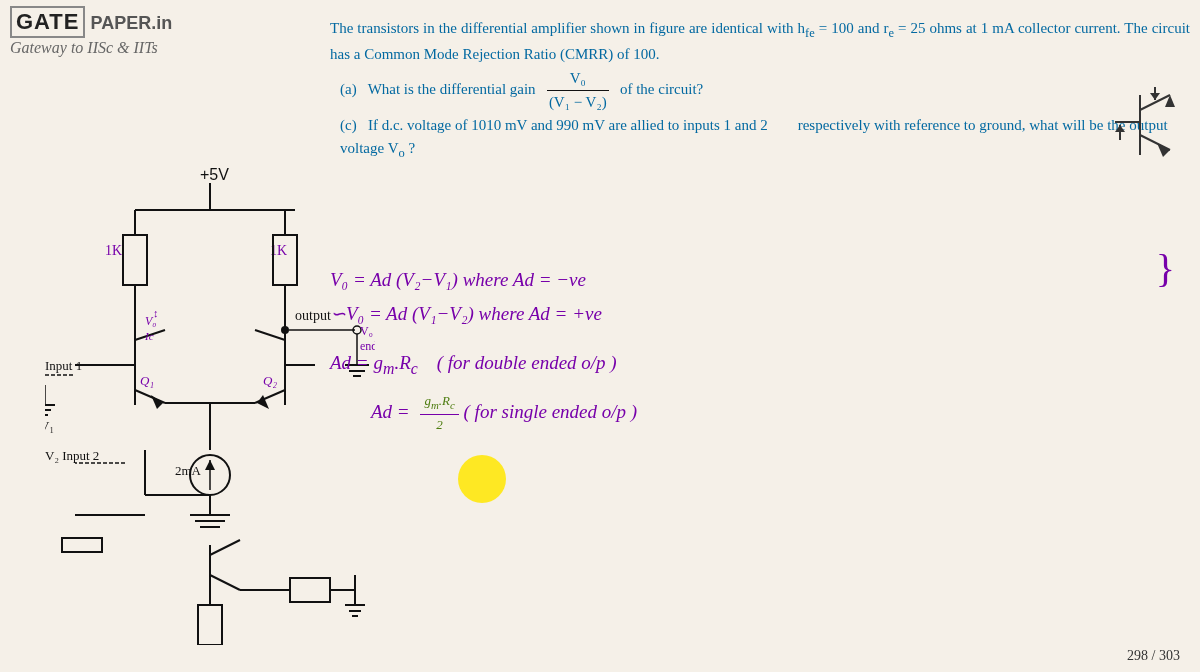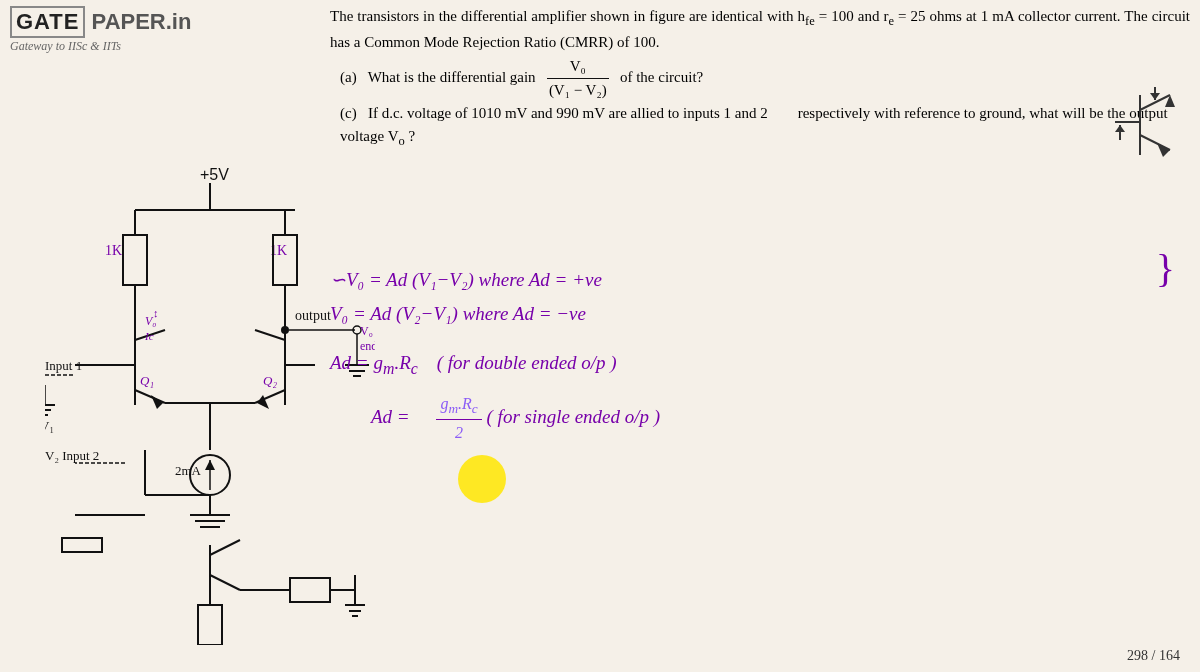--- a/index.html
+++ b/index.html
@@ -26,28 +26,28 @@
       font-weight: bold;
       color: #222;
       letter-spacing: 1px;
       border: 2px solid #888;
       display: inline-block;
       padding: 1px 4px;
       font-family: Arial, sans-serif;
     }
 
     .logo-paper {
-      font-size: 22px;
+      font-size: 18px;
       font-weight: bold;
       color: #555;
       font-family: Arial, sans-serif;
     }
 
     .logo-sub {
-      font-size: 12px;
+      font-size: 16px;
       color: #666;
       margin-top: 1px;
       font-style: italic;
     }
 
     .gate-year {
       margin-top: 6px;
       font-size: 22px;
       font-weight: bold;
     }
@@ -63,25 +63,25 @@
     .gate-marks {
       font-size: 16px;
       color: #7700aa;
       margin-left: 10px;
       font-style: italic;
     }
 
     
     .question-area {
       position: absolute;
-      top: 5px;
+      top: 17px;
       left: 330px;
       right: 10px;
       font-size: 15px;
-      color: #000000;
+      color: #0369a1;
       line-height: 1.55;
     }
 
     .question-text {
       text-align: justify;
     }
 
     .sub-question {
       padding-left: 10px;
     }
@@ -342,33 +342,33 @@
     <text x="108" y="162" font-size="11" fill="#7700aa" font-style="italic">↕</text>
     <text x="100" y="185" font-size="11" fill="#7700aa" font-style="italic">Ic</text>
   </svg>
 </div>
 
 <div class="highlight-circle"></div>
 
 <div class="solution-area">
   <div class="solution-wrapper">
     <div class="math-block">
+      <div class="math-line">V₀ = Ad (V₂−V₁)   where Ad = −ve</div>
       <div class="math-line">∽V₀ = Ad (V₁−V₂)   where Ad = +ve</div>
-      <div class="math-line">V₀ = Ad (V₂−V₁)   where Ad = −ve</div>
     </div>
     <div class="math-block" style="margin-top:18px;">
       <div class="math-line">
         Ad = g<sub>m</sub>.R<sub>c</sub> &nbsp;&nbsp; ( for double ended o/p )
       </div>
       <div class="math-line" style="margin-top:10px; position:relative;">
         <span style="margin-left:41px;">Ad = </span>
-        <span class="frac" style="display:inline-block; vertical-align:middle; margin-left:22px; font-size:16px; color:#8b5cf6;">
+        <span class="frac" style="display:inline-block; vertical-align:middle; margin-left:6px; font-size:13px; color:#4d7c0f;">
           <span class="num" style="display:block; border-bottom:1.5px solid #7700aa; padding:0 4px;">g<sub>m</sub>.R<sub>c</sub></span>
           <span class="den" style="display:block; padding:0 4px;">2</span>
         </span>
         <span style=""> ( for single ended o/p )</span>
       </div>
     </div>
     <span class="bracket-right" style="top:-20px;">}</span>
   </div>
 </div>
 
-<div class="page-number">298 / 164</div>
+<div class="page-number">298 / 303</div>
 
 </body></html>

